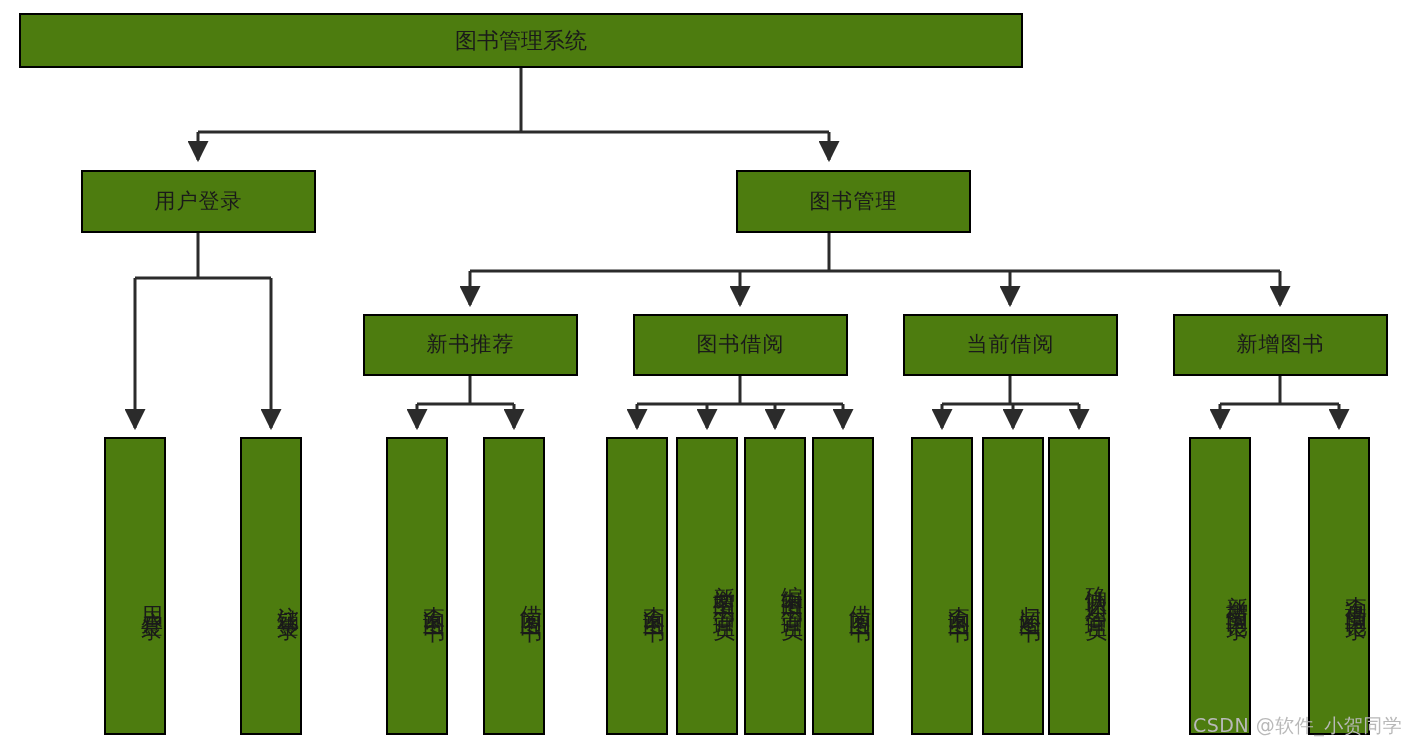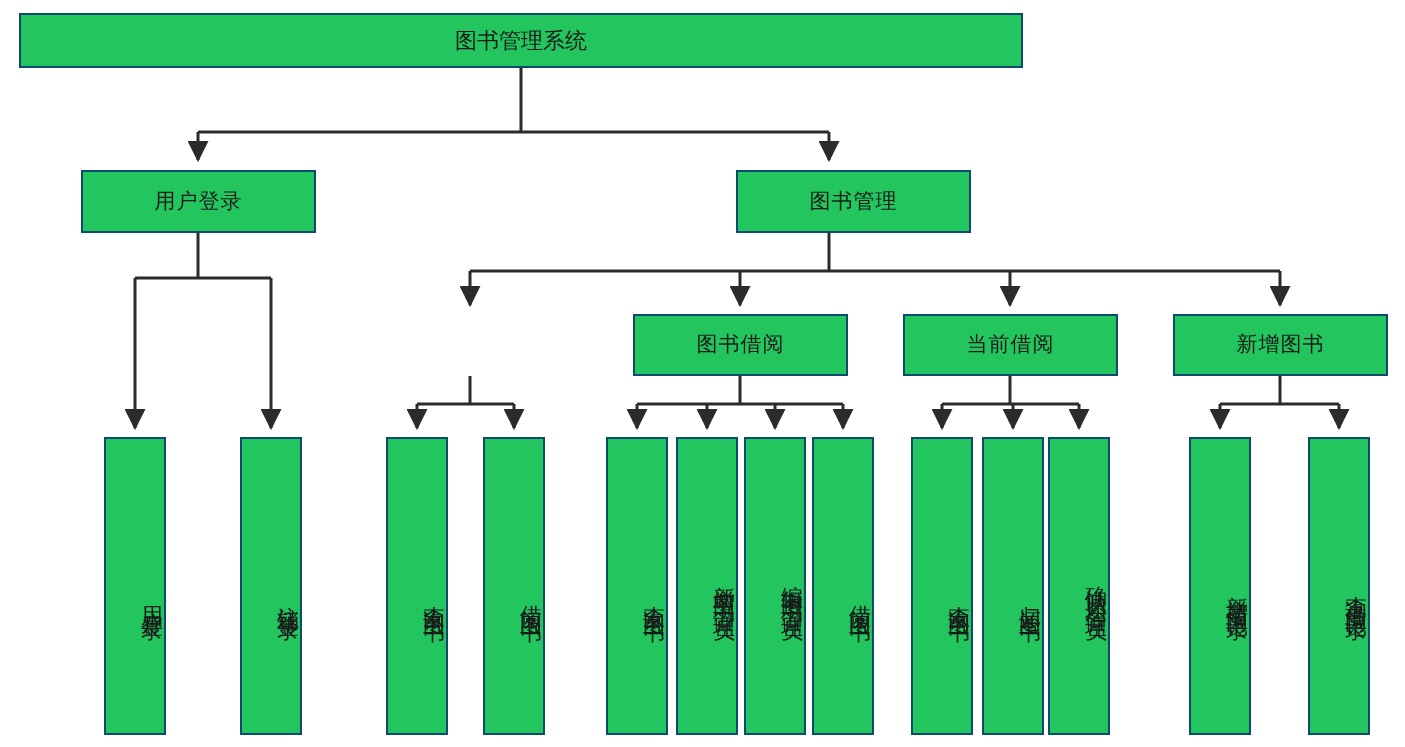--- a/index.html
+++ b/index.html
@@ -22,22 +22,22 @@
     position: absolute;
     left: 0;
     top: 0;
     width: 1405px;
     height: 747px;
     pointer-events: none;
   }
   .node {
     position: absolute;
     box-sizing: border-box;
-    background: #22c55e;
-    border: 2px solid #0c4a6e;
+    background: #4d7c0f;
+    border: 2px solid #000000;
     display: flex;
     align-items: center;
     justify-content: center;
     color: #1a1a1a;
     text-align: center;
   }
   .node.h {
     font-size: 21px;
     letter-spacing: 1px;
     line-height: 1.2;
@@ -127,20 +127,23 @@
     <span>图书管理系统</span>
   </div>
 
   <div class="node h" style="left:81px; top:170px; width:235px; height:63px;">
     <span>用户登录</span>
   </div>
   <div class="node h" style="left:711px; top:170px; width:235px; height:63px;margin-left:25px;">
     <span>图书管理</span>
   </div>
 
+  <div class="node h" style="left:363px; top:314px; width:215px; height:62px;">
+    <span>新书推荐</span>
+  </div>
   <div class="node h" style="left:633px; top:314px; width:215px; height:62px;">
     <span>图书借阅</span>
   </div>
   <div class="node h" style="left:903px; top:314px; width:215px; height:62px;">
     <span>当前借阅</span>
   </div>
   <div class="node h" style="left:1173px; top:314px; width:215px; height:62px;">
     <span>新增图书</span>
   </div>
 
@@ -181,14 +184,15 @@
     <span>确认归还（管理员）</span>
   </div>
 
   <div class="node leaf" style="left:1189px; top:437px; width:62px; height:298px; padding-top:14px;">
     <span>新增借阅记录</span>
   </div>
   <div class="node leaf" style="left:1308px; top:437px; width:62px; height:298px; padding-top:14px;">
     <span>查询借阅记录</span>
   </div>
 
+  <div class="watermark" style="left:1193px; top:713px;">CSDN @软件_小贺同学</div>
 
 </div>
 
 </body></html>

